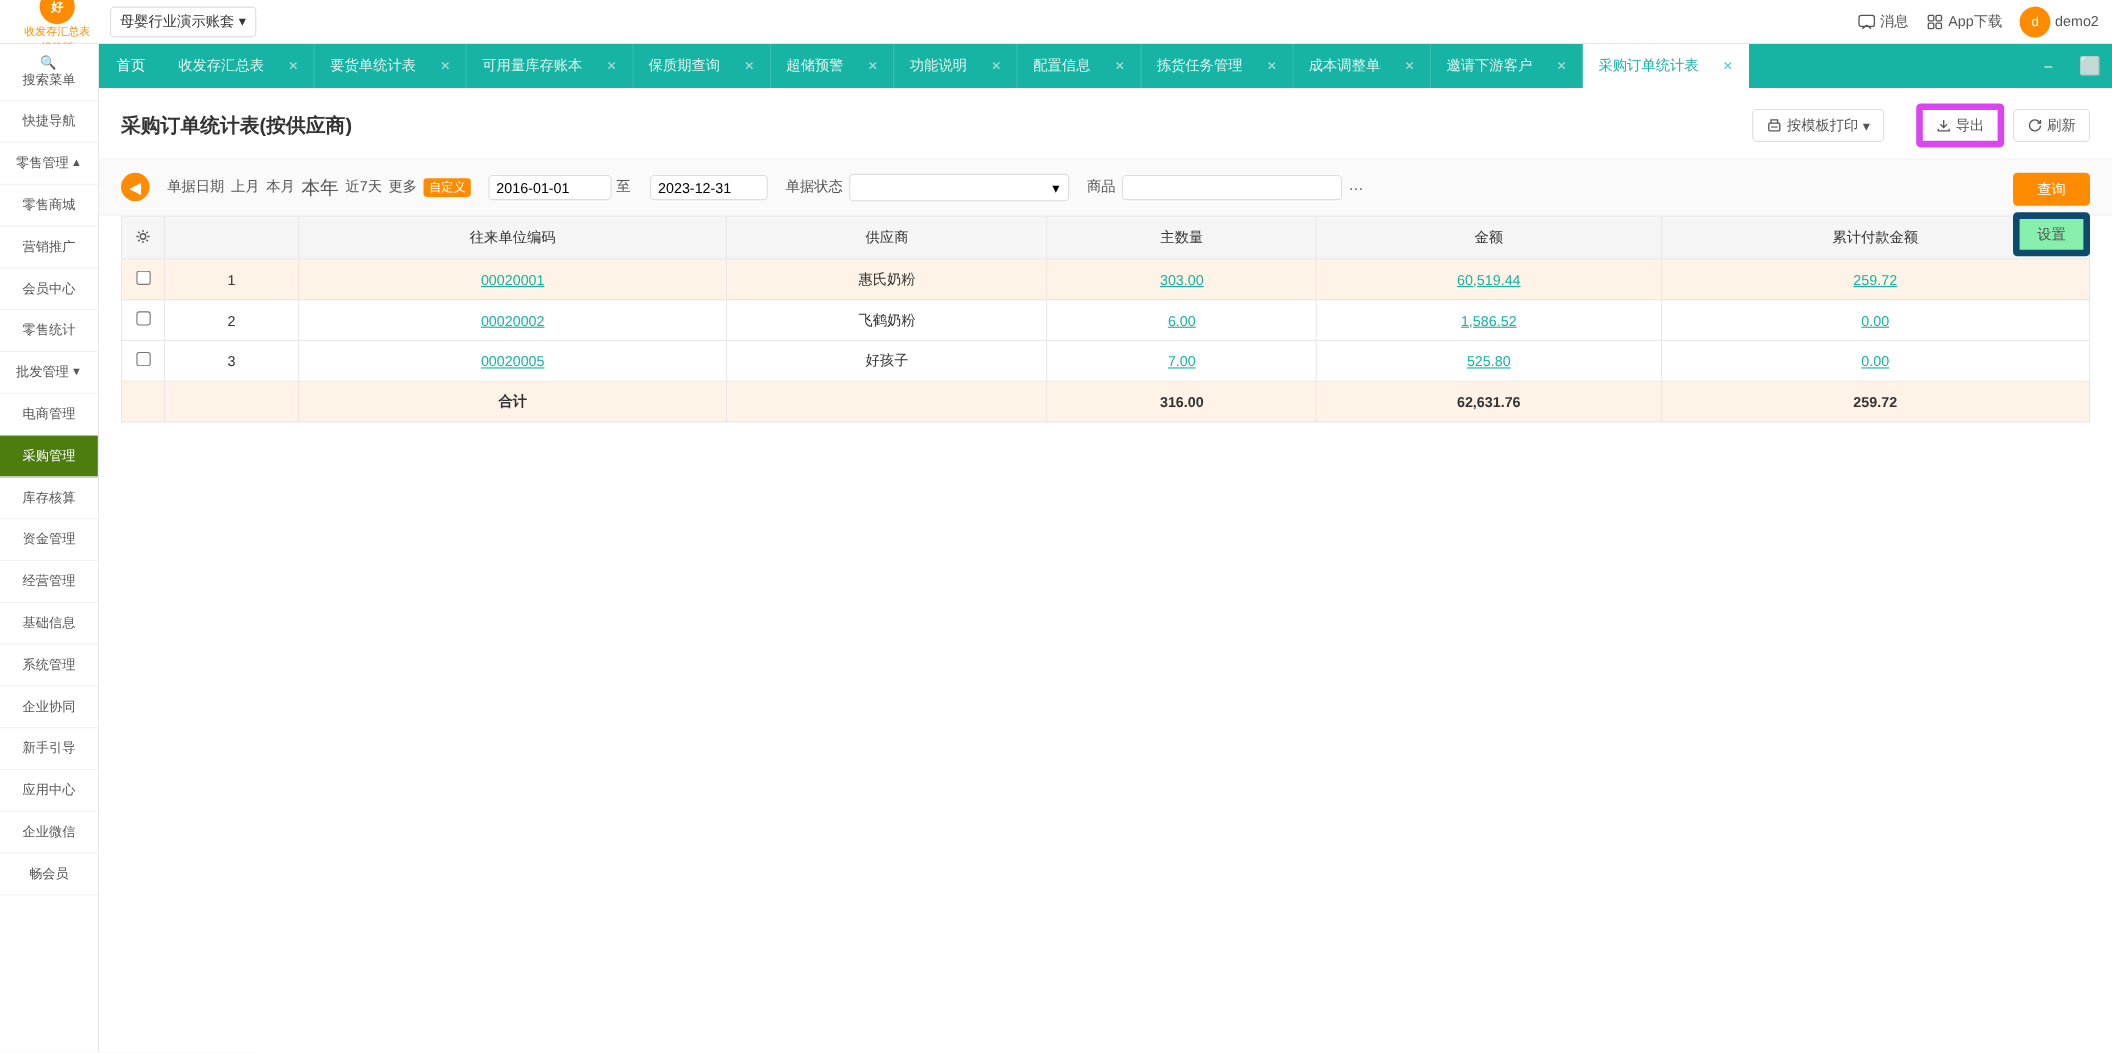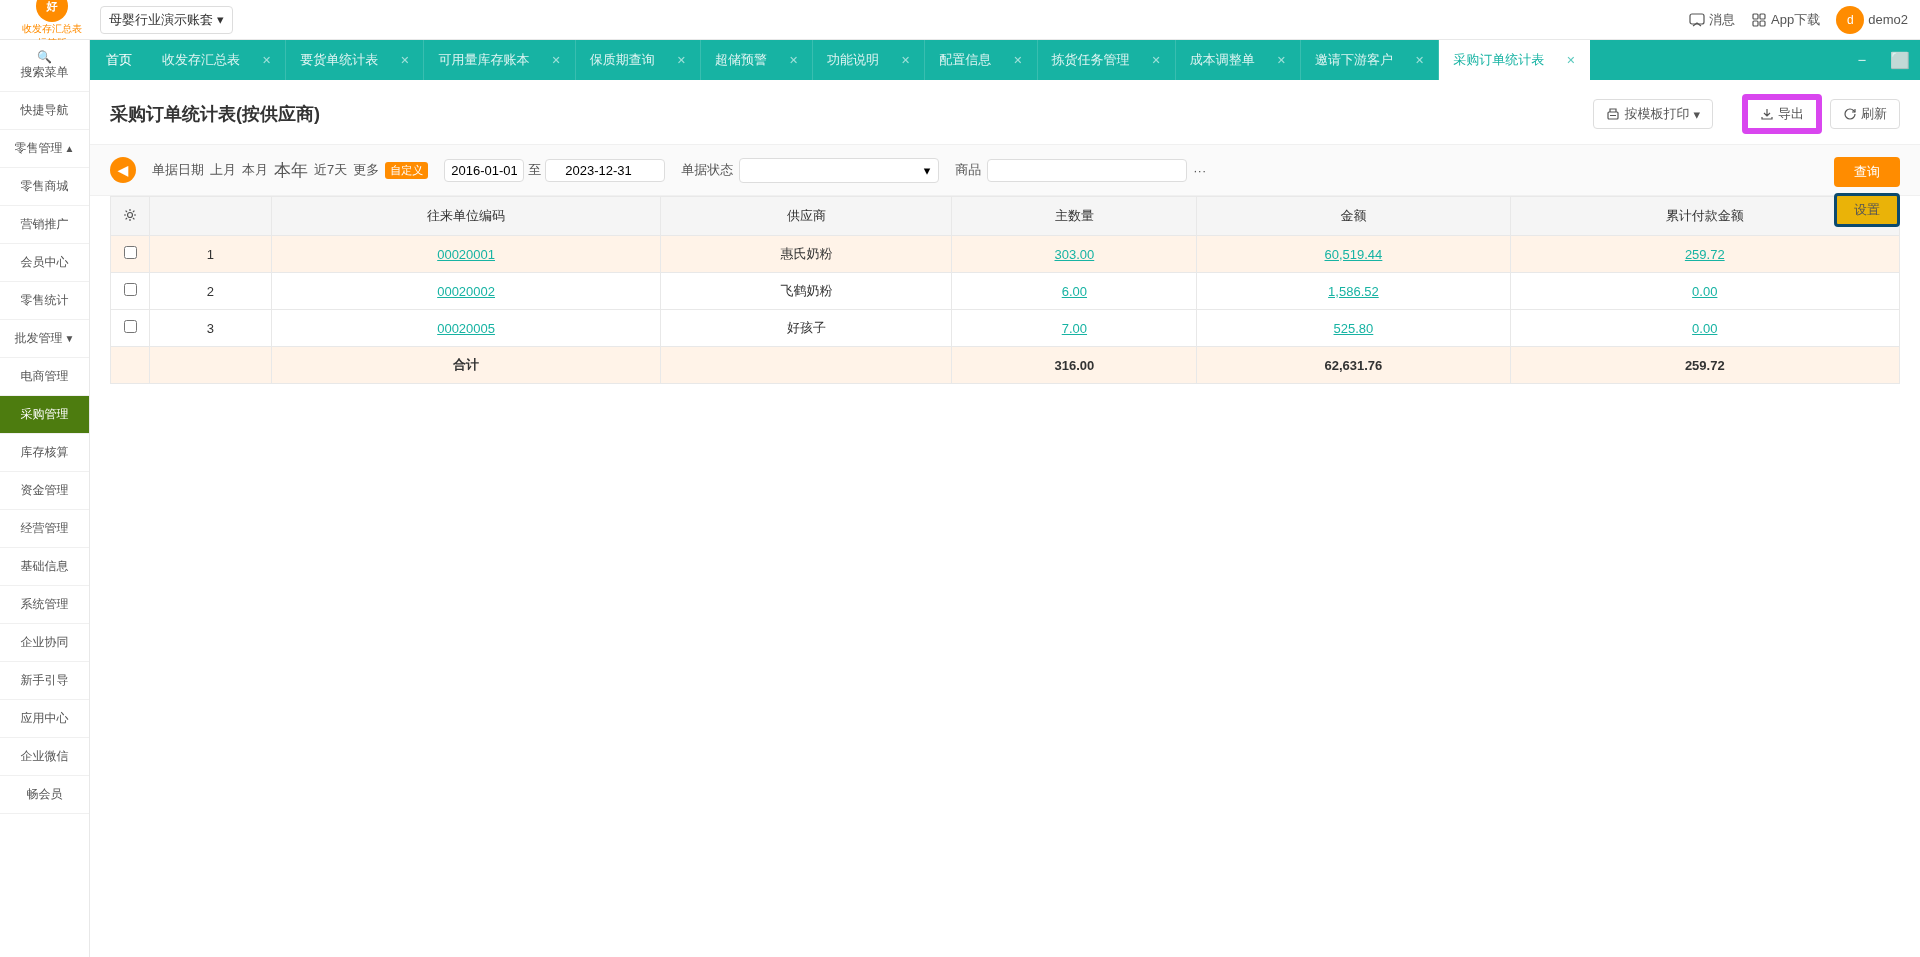--- a/index.html
+++ b/index.html
@@ -285,42 +285,42 @@
               <span style="color: #555; font-size: 13px;">单据日期</span>
               <span style="color: #555; font-size: 13px; cursor: pointer;">上月</span>
               <span style="color: #555; font-size: 13px; cursor: pointer;">本月</span>
               <span style="color: #555; font-size: 17px; cursor: pointer;">本年</span>
               <span style="color: #555; font-size: 13px; cursor: pointer;">近7天</span>
               <span style="color: #555; font-size: 13px; cursor: pointer;">更多</span>
               <span style="background: #ff8c00; color: #fff; font-size: 11px; padding: 1px 5px; border-radius: 3px;">自定义</span>
             </div>
 
             <div style="display: flex; align-items: center; gap: 4px; font-size: 13px; color: #555;">
-              <input type="text" value="2016-01-01" style="padding: 3px 6px; border: 1px solid rgb(221, 221, 221); border-radius: 4px; font-size: 13px; width: 80px;">
+              <input type="text" value="2016-01-01" style="padding: 3px 6px; border: 1px solid rgb(221, 221, 221); border-radius: 4px; font-size: 13px; width: 112px;">
               <span>至</span>
-              <input type="text" value="2023-12-31" style="padding: 3px 19px; border: 1px solid rgb(221, 221, 221); border-radius: 4px; font-size: 13px; width: 120px;">
+              <input type="text" value="2023-12-31" style="padding: 3px 6px; border: 1px solid rgb(221, 221, 221); border-radius: 4px; font-size: 13px; width: 107px; margin-left: 14px;">
             </div>
 
             <div style="display: flex; align-items: center; gap: 6px;">
               <span style="color: #555; font-size: 13px;">单据状态</span>
               <div style="display: flex; align-items: center; border: 1px solid #ddd; border-radius: 4px; background: #fff; padding: 4px 8px; min-width: 200px; gap: 4px; cursor: pointer;">
                 <span style="flex: 1; font-size: 13px; color: #bbb;"></span>
                 <span>▾</span>
               </div>
             </div>
 
             <div style="display: flex; align-items: center; gap: 6px;">
               <span style="color: #555; font-size: 13px;">商品</span>
               <input type="text" style="padding: 3px 8px; border: 1px solid rgb(221, 221, 221); border-radius: 4px; font-size: 13px; width: 200px;">
               <span style="color: #555; font-size: 13px; cursor: pointer;">···</span>
             </div>
 
             <div style="position: absolute; right: 0; top: 0; display: flex; flex-direction: column; gap: 6px;">
               <button style="background: #ff8c00; color: #fff; border: none; padding: 6px 20px; border-radius: 4px; cursor: pointer; font-size: 13px;">查询</button>
-              <button style="background: #eab308; color: #555; border: 3px solid #0c4a6e; padding: 5px 16px; border-radius: 4px; cursor: pointer; font-size: 13px;">设置</button>
+              <button style="background: #86efac; color: #555; border: 6px solid #0c4a6e; padding: 5px 16px; border-radius: 4px; cursor: pointer; font-size: 13px;">设置</button>
             </div>
           </div>
 
         </div>
 
         <div class="table-area">
           <table>
             <thead>
               <tr>
                 <th class="settings-col">

